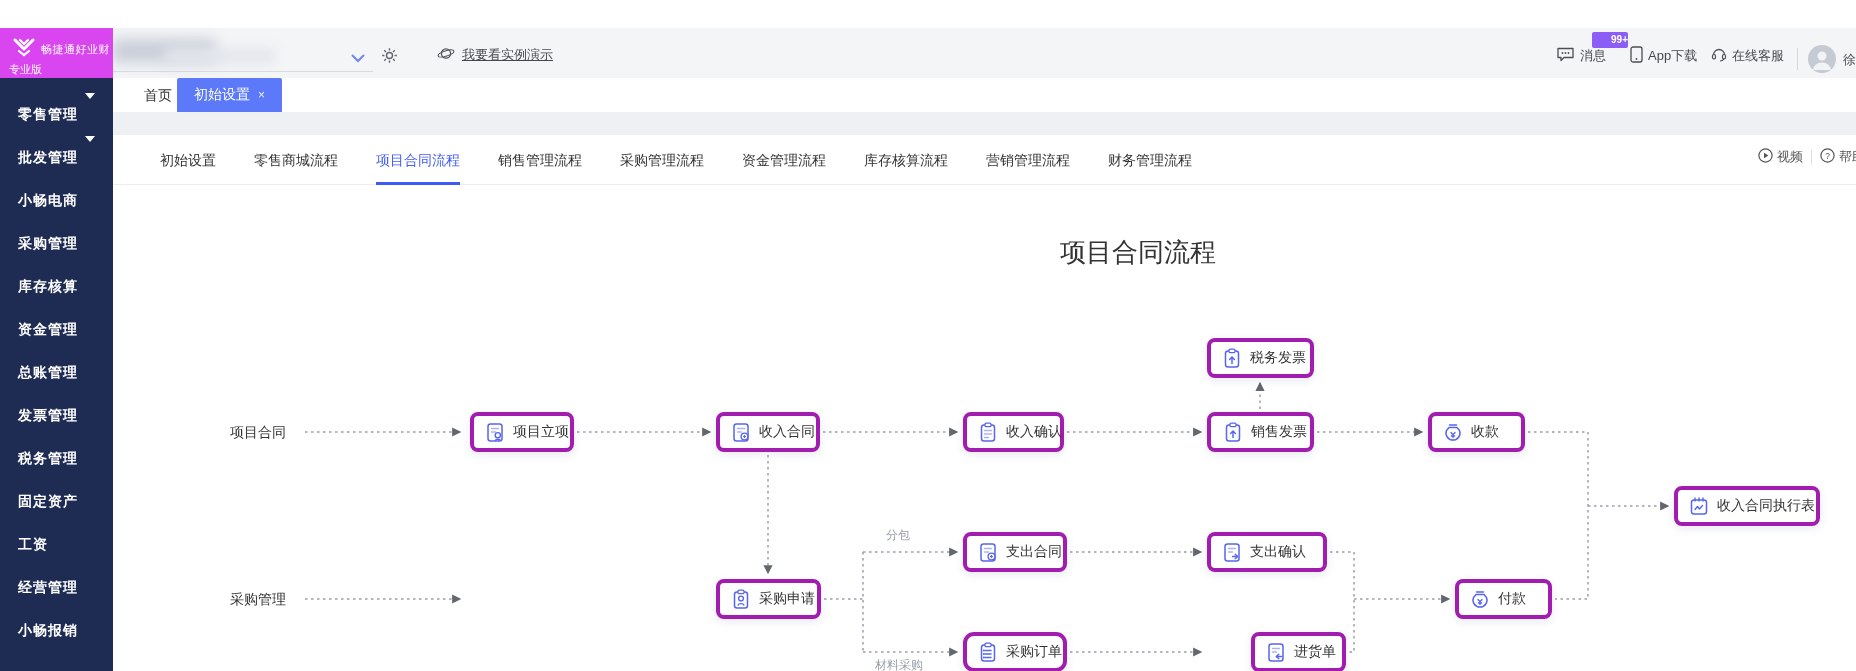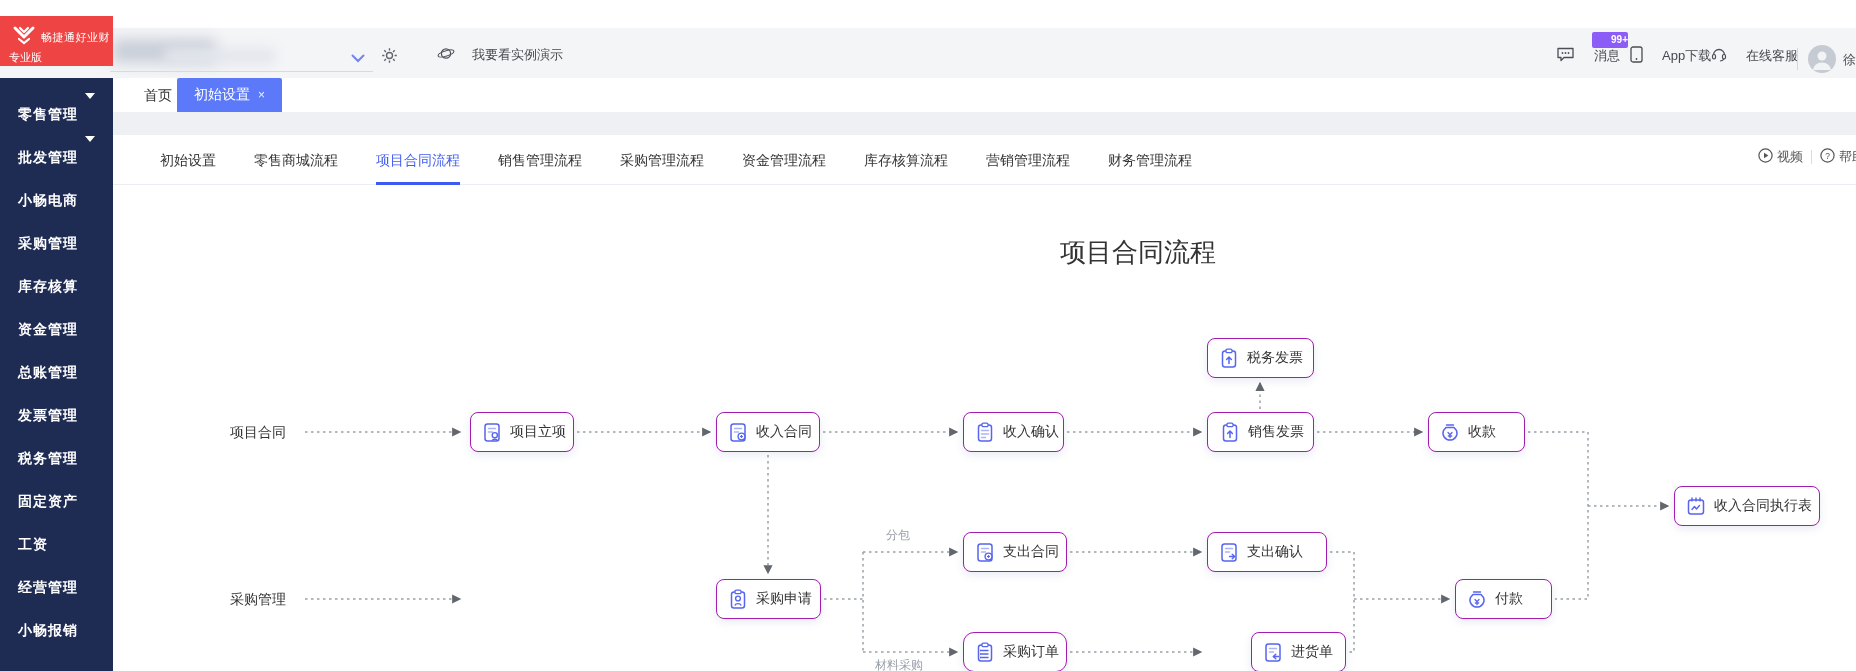--- a/index.html
+++ b/index.html
@@ -1,30 +1,30 @@
 <!DOCTYPE html>
 <html><head>
 <meta charset="utf-8">
 <style>
   * { margin:0; padding:0; box-sizing:border-box; }
   body { font-family:"Liberation Sans","DejaVu Sans",sans-serif; background:#fff; }
   #canvas { position:relative; width:1856px; height:671px; overflow:hidden; background:#fff; }
 
   
   .header { position:absolute; left:0; top:28px; width:1856px; height:50px; background:#f4f5f7; }
-  .logo-block { position:absolute; left:0; top:16px; width:113px; height:50px; background:#ef4444; z-index:5; }
+  .logo-block { position:absolute; left:0; top:28px; width:113px; height:50px; background:#d946ef; z-index:5; }
   .logo-glyph { position:absolute; left:12px; top:8px; }
   .brand-txt { position:absolute; left:41px; top:14px; color:#fff; font-size:11px; letter-spacing:.5px; white-space:nowrap; }
   .edition-txt { position:absolute; left:9px; top:34px; color:#fff; font-size:11px; }
   .blur1 { position:absolute; left:112px; top:39px; width:104px; height:24px; background:#c9ced8; border-radius:4px; filter:blur(7px); }
   .blur2 { position:absolute; left:165px; top:48px; width:110px; height:16px; background:#e3e6ec; border-radius:4px; filter:blur(6px); }
   .search-underline { position:absolute; left:110px; top:71px; width:263px; height:1px; background:#d7dade; }
   .hdr-ico { position:absolute; }
-  .demo-link { position:absolute; left:437px; top:46px; display:flex; align-items:center; gap:17px; font-size:13px; color:#45494f; cursor:pointer; }
-  .hdr-group { position:absolute; top:46px; display:flex; align-items:center; gap:19px; font-size:13px; color:#45494f; cursor:pointer; }
+  .demo-link { position:absolute; left:437px; top:46px; display:flex; align-items:center; gap:7px; font-size:13px; color:#45494f; cursor:pointer;text-decoration:underline; }
+  .hdr-group { position:absolute; top:46px; display:flex; align-items:center; gap:5px; font-size:13px; color:#45494f; cursor:pointer; }
   .badge { position:absolute; left:1592px; top:32px; width:36px; height:16px; background:#8b5cf6; border-radius:2px; color:#fff; font-size:10px; font-weight:bold; text-align:right; line-height:16px; z-index:4; }
   .hdr-divider { position:absolute; left:1797px; top:48px; width:1px; height:22px; background:#d5d8dd; }
   .avatar { position:absolute; left:1808px; top:45px; width:28px; height:28px; border-radius:50%; background:#c6cad2; overflow:hidden; }
   .user-name { position:absolute; left:1843px; top:51px; font-size:13px; color:#45494f; white-space:nowrap; }
 
   
   .sidebar { position:absolute; left:0; top:78px; width:113px; height:593px; background:#1e2c54; z-index:4; }
   .side-item { height:43px; line-height:43px; padding-left:18px; color:#fff; font-size:14px; font-weight:bold; letter-spacing:1px; cursor:pointer; white-space:nowrap; display:flex; align-items:flex-start; }
   .side-item .lbl { display:inline-block; }
   .caret { width:0; height:0; border-left:5px solid transparent; border-right:5px solid transparent; border-top:6px solid #fff; margin-left:7px; }
@@ -40,21 +40,21 @@
   .card { position:absolute; left:113px; top:135px; width:1743px; height:536px; background:#fff; }
   .flowtabs { position:absolute; left:0; top:0; width:1743px; height:50px; border-bottom:1px solid #ebedf2; display:flex; padding-left:47px; gap:38px; }
   .ftab { height:50px; line-height:50px; font-size:14px; color:#333; cursor:pointer; white-space:nowrap; border-bottom:3px solid transparent; }
   .ftab.on { color:#4560f0; border-bottom-color:#3d5bf0; }
   .card-links { position:absolute; left:1645px; top:13px; display:flex; align-items:center; gap:8px; font-size:13px; color:#555; white-space:nowrap; }
   .cl-div { width:1px; height:14px; background:#d9dce1; }
   .diagram-title { position:absolute; left:875px; top:100px; width:300px; text-align:center; font-size:26px; font-weight:500; color:#333; }
 
   
   .edges-svg { position:absolute; left:0; top:0; width:1743px; height:536px; }
-  .fnode { position:absolute; height:40px; background:#fff; border:1px solid #a21caf; border-radius:8px; box-shadow:0 3px 8px rgba(96,110,180,.14); display:flex; align-items:center; padding-left:11px; gap:8px; font-size:14px; color:#333; cursor:pointer; white-space:nowrap; }
+  .fnode { position:absolute; height:40px; background:#fff; border:4px solid #a21caf; border-radius:8px; box-shadow:0 3px 8px rgba(96,110,180,.14); display:flex; align-items:center; padding-left:11px; gap:8px; font-size:14px; color:#333; cursor:pointer; white-space:nowrap; }
   .rowlabel { position:absolute; width:80px; font-size:14px; color:#333; font-weight:500; }
   .edgelabel { position:absolute; font-size:12px; color:#989ea8; white-space:nowrap; }
 </style>
 </head>
 <body>
 
 <div id="canvas">
 
   <div class="header"></div>
   <div class="logo-block">

